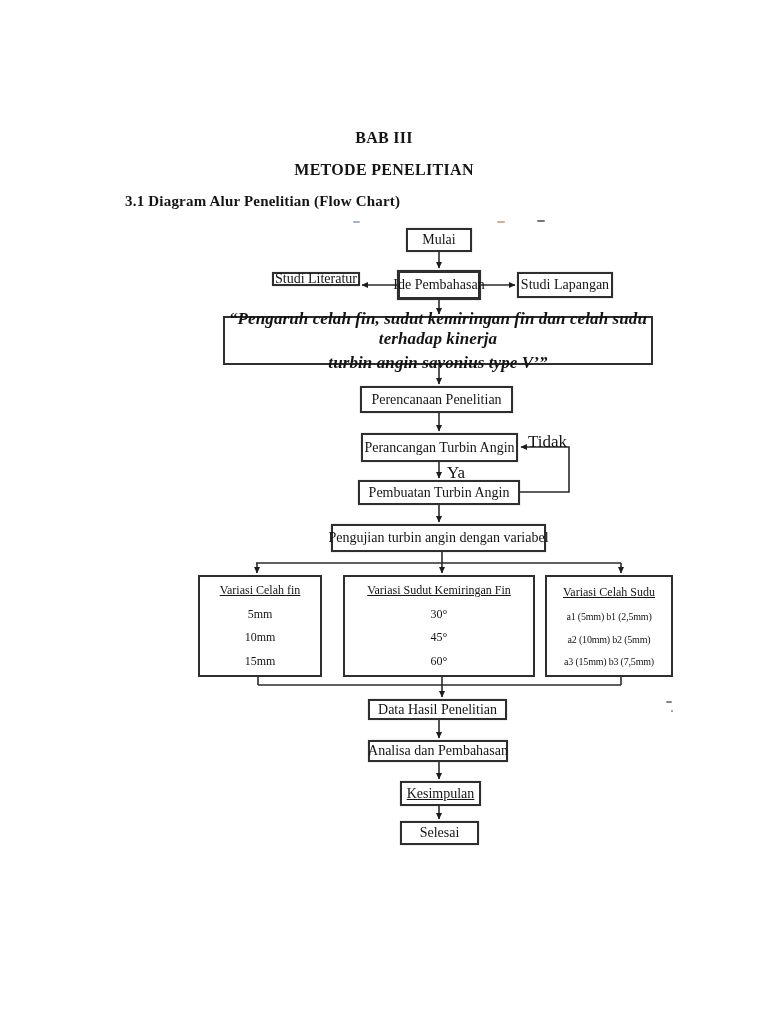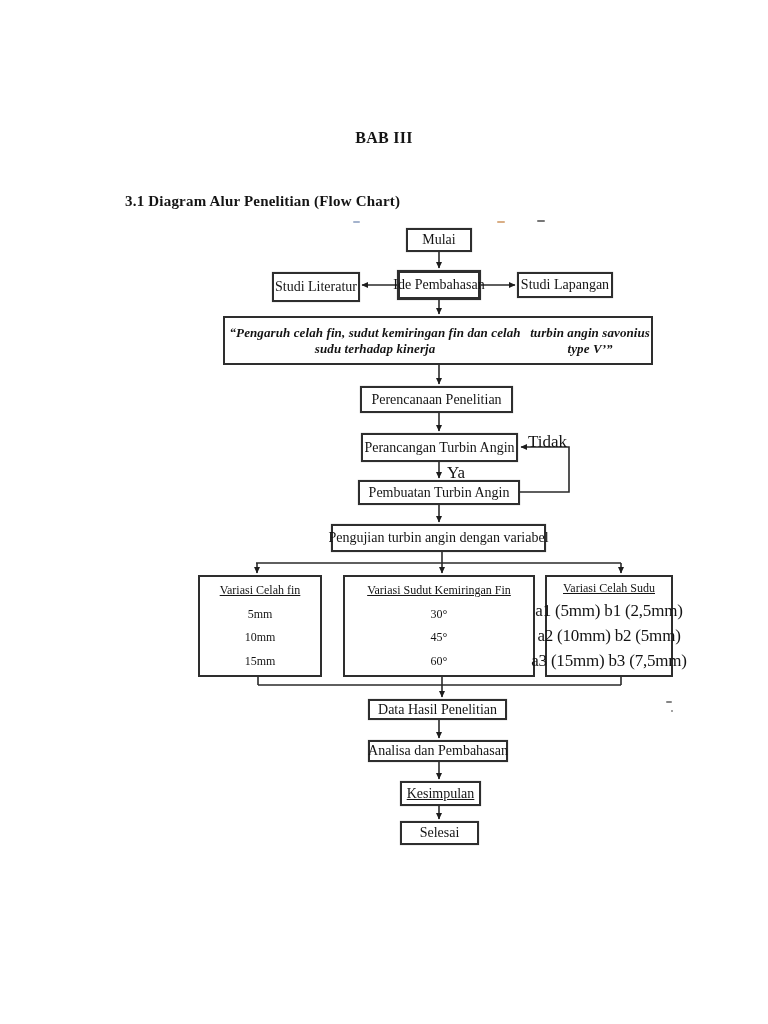--- a/index.html
+++ b/index.html
@@ -32,51 +32,52 @@
     box-shadow:0 0 1px rgba(60,60,60,.5);
     box-sizing:border-box;
     white-space:nowrap;
   }
   .node.thick{border-width:3px;}
   .node.medthick{border-width:2.5px;text-decoration:underline;}
   .quote{
     position:absolute;
     border:2px solid #2e2e2e;background:#fff;
     box-sizing:border-box;
-    display:flex;flex-direction:row;align-items:center;justify-content:center;
+    display:flex;flex-direction:column;align-items:center;justify-content:center;
     gap:4px;
-    font-size:13px;font-style:italic;font-weight:bold;
+    font-size:17px;font-style:italic;font-weight:bold;
     text-align:center;letter-spacing:.1px;
   }
   .varbox{
     position:absolute;
     border:2px solid #2e2e2e;background:#fff;
     box-sizing:border-box;
     display:flex;flex-direction:column;justify-content:space-around;
     align-items:center;
     text-align:center;
     padding:2px 1px;
   }
   .vartitle{
     font-size:12px;text-decoration:underline;white-space:nowrap;
   }
   .varitem{font-size:12px;white-space:nowrap;}
-  .varbox.tight .varitem{font-size:17px;letter-spacing:-0.2px;}
+  .varbox.tight .varitem{font-size:10px;letter-spacing:-0.2px;}
   .flow-label{
     position:absolute;font-size:17px;white-space:nowrap;
   }
   .connectors{position:absolute;left:0;top:0;}
   .artifact{position:absolute;border-radius:1px;}
 </style>
 </head>
 <body>
 
 <div class="page">
 
   <div class="h-bab">BAB III</div>
+  <div class="h-metode">METODE PENELITIAN</div>
   <div class="h-section">3.1 Diagram Alur Penelitian (Flow Chart)</div>
 
   <svg class="connectors" width="768" height="1024" viewBox="0 0 768 1024">
     <defs>
       <marker id="arr" markerUnits="userSpaceOnUse" markerWidth="9" markerHeight="9" refX="6" refY="3" orient="auto">
         <path d="M0,0 L6.5,3 L0,6 Z" fill="#1d1d1d"></path>
       </marker>
     </defs>
     <g stroke="#2a2a2a" stroke-width="1.6" fill="none">
       <line x1="439" y1="240" x2="439" y2="256" marker-end="url(#arr)"></line>
@@ -100,21 +101,21 @@
       <line x1="439" y1="708" x2="439" y2="726" marker-end="url(#arr)"></line>
       <line x1="439" y1="750" x2="439" y2="767" marker-end="url(#arr)"></line>
       <line x1="439" y1="794" x2="439" y2="807" marker-end="url(#arr)"></line>
     </g>
   </svg>
 
   <div class="node" style="left:406px;top:216px;width:66px;height:24px">Mulai</div>
 
   <div class="node thick" style="left:397px;top:258px;width:84px;height:30px">Ide Pembahasan</div>
 
-  <div class="node" style="left:272px;top:260px;width:88px;height:30px">Studi Literatur</div>
+  <div class="node" style="left:272px;top:260px;width:88px;height:14px">Studi Literatur</div>
 
   <div class="node" style="left:517px;top:260px;width:96px;height:26px">Studi Lapangan</div>
 
   <div class="quote" style="left:223px;top:304px;width:430px;height:49px">
     <span>“Pengaruh  celah fin, sudut kemiringan fin dan celah sudu terhadap kinerja</span>
     <span>turbin angin savonius type V’”</span>
   </div>
 
   <div class="node" style="left:360px;top:374px;width:153px;height:27px">Perencanaan Penelitian</div>
 

